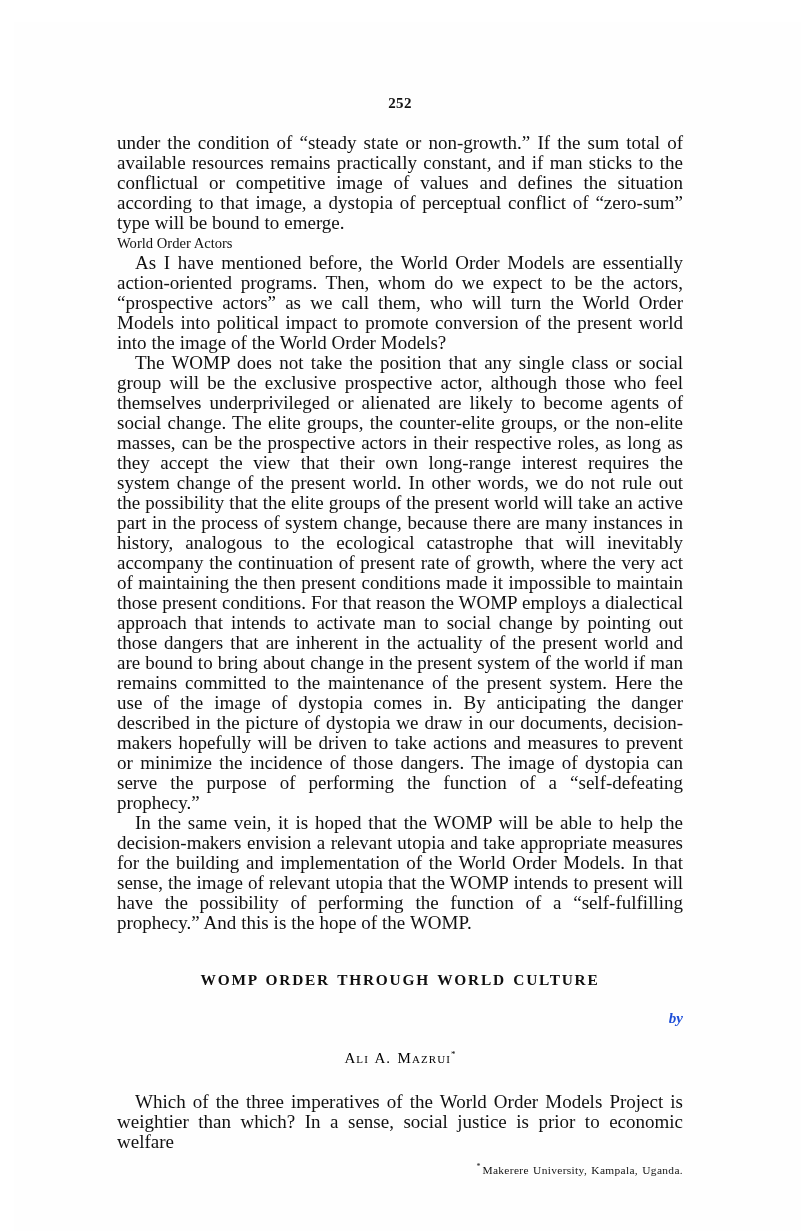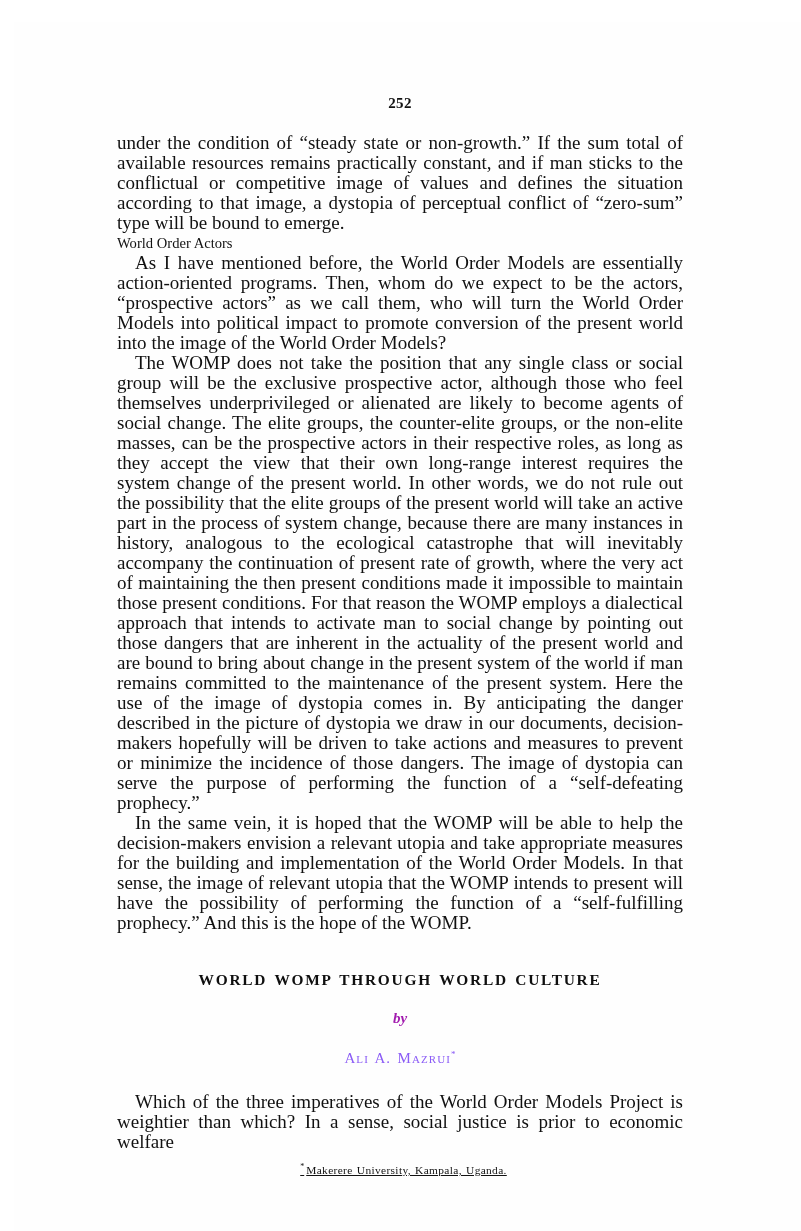--- a/index.html
+++ b/index.html
@@ -78,58 +78,57 @@
     text-align: center;
     font-size: 15.4px;
     letter-spacing: 1.75px;
     color: #0f0f0f;
     line-height: 22px;
     word-spacing: 2px;
   }
   .byline-by {
     margin: 0;
     margin-top: 17px;
-    text-align: center;
+    text-align: right;
     font-style: italic;
     font-weight: bold;
     font-size: 15px;
     line-height: 20px;
-    color: #a21caf;
+    color: #1d4ed8;
   }
   .byline-author {
     margin: 0;
     margin-top: 16px;
     text-align: center;
     font-variant: small-caps;
     font-size: 15px;
     letter-spacing: 1.1px;
     line-height: 20px;
-    color: #8b5cf6;
+    color: #000000;
     word-spacing: 1.5px;
   }
   .byline-author .footnote-marker {
     font-variant: normal;
     vertical-align: super;
     font-size: 9px;
     letter-spacing: 0;
   }
   p.body-text.after-byline {
     margin-top: 24px;
   }
   .footnote {
     margin: 0;
     margin-top: 7px;
     padding-left: 7px;
     font-size: 11.4px;
     line-height: 16px;
     letter-spacing: 0.35px;
     word-spacing: 1px;
     color: #111111;
-    text-align: center;
-    text-decoration: underline;
+    text-align: right;
   }
   .footnote .footnote-marker {
     vertical-align: super;
     font-size: 8px;
     letter-spacing: 0;
     margin-right: 2px;
   }
 </style>
 </head>
 <body>
@@ -146,21 +145,21 @@
     <p class="body-text first-block">under the condition of “steady state or non-growth.”   If the sum total of available resources remains practically constant, and if man sticks to the conflictual or competitive image of values and defines the situation according to that image, a dystopia of perceptual conflict of “zero-sum” type will be bound to emerge.</p>
 
     <p class="subhead">World Order Actors</p>
 
     <p class="body-text indent">As I have mentioned before, the World Order Models are essentially action-oriented programs.   Then, whom do we expect to be the actors, “prospective actors” as we call them, who will turn the World Order Models into political impact to promote conversion of the present world into the image of the World Order Models?</p>
 
     <p class="body-text indent">The WOMP does not take the position that any single class or social group will be the exclusive prospective actor, although those who feel themselves underprivileged or alienated are likely to become agents of social change. The elite groups, the counter-elite groups, or the non-elite masses, can be the prospective actors in their respective roles, as long as they accept the view that their own long-range interest requires the system change of the present world.   In other words, we do not rule out the possibility that the elite groups of the present world will take an active part in the process of system change, because there are many instances in history, analogous to the ecological catastrophe that will inevitably accompany the continuation of present rate of growth, where the very act of maintaining the then present conditions made it impossible to maintain those present conditions.   For that reason the WOMP employs a dialectical approach that intends to activate man to social change by pointing out those dangers that are inherent in the actuality of the present world and are bound to bring about change in the present system of the world if man remains committed to the maintenance of the present system.   Here the use of the image of dystopia comes in.   By anticipating the danger described in the picture of dystopia we draw in our documents, decision-makers hopefully will be driven to take actions and measures to prevent or minimize the incidence of those dangers. The image of dystopia can serve the purpose of performing the function of a “self-defeating prophecy.”</p>
 
     <p class="body-text indent">In the same vein, it is hoped that the WOMP will be able to help the decision-makers envision a relevant utopia and take appropriate measures for the building and implementation of the World Order Models.   In that sense, the image of relevant utopia that the WOMP intends to present will have the possibility of performing the function of a “self-fulfilling prophecy.” And this is the hope of the WOMP.</p>
 
-    <h1 class="article-title">WORLD WOMP THROUGH WORLD CULTURE</h1>
+    <h1 class="article-title">WOMP ORDER THROUGH WORLD CULTURE</h1>
 
     <p class="byline-by">by</p>
 
     <p class="byline-author">
       <span>Ali A. Mazrui</span><span class="footnote-marker">*</span>
     </p>
 
     <p class="body-text indent after-byline">Which of the three imperatives of the World Order Models Project is weightier than which?   In a sense, social justice is prior to economic welfare</p>
 
     <p class="footnote">

